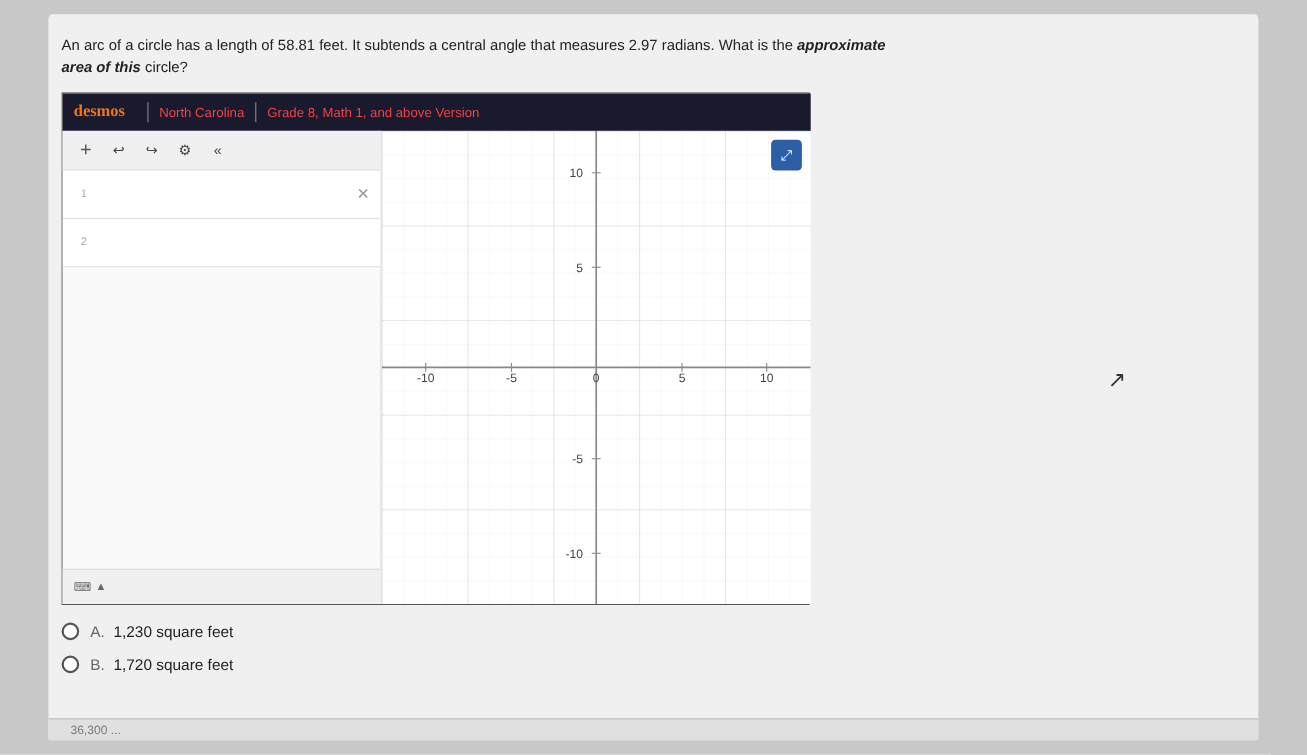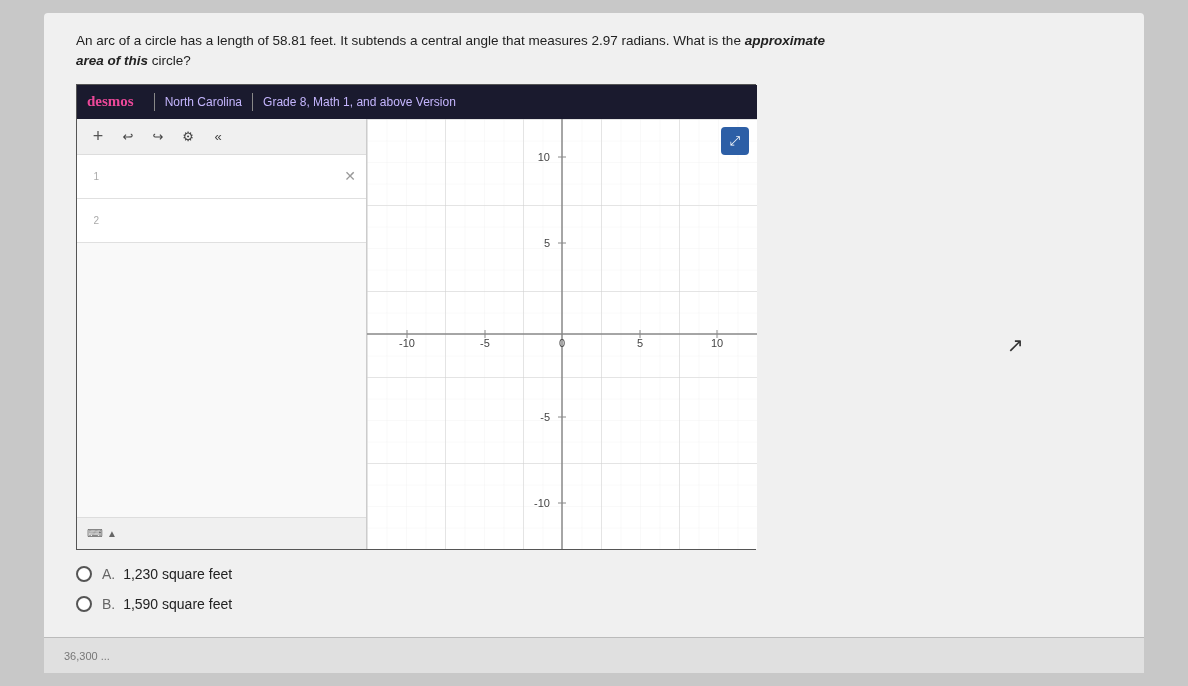--- a/index.html
+++ b/index.html
@@ -11,21 +11,21 @@
       overflow: hidden;
       display: flex;
       align-items: center;
       justify-content: center;
     }
     .page-container {
       background: #f0f0f0;
       width: 1100px;
       height: 660px;
       border-radius: 4px;
-      padding: 18px 32px;
+      padding: 18px 12px;
       position: relative;
     }
     .question-text {
       font-size: 13.5px;
       color: #222;
       line-height: 1.5;
       margin-bottom: 12px;
       max-width: 780px;
     }
     .question-text em {
@@ -45,33 +45,33 @@
       align-items: center;
       gap: 0;
       width: 680px;
       height: 34px;
       padding: 0 10px;
       flex-shrink: 0;
     }
     .desmos-logo {
       font-size: 15px;
       font-weight: bold;
-      color: #ec4899;
+      color: #f97316;
       font-family: serif;
       margin-right: 10px;
     }
     .header-divider {
       width: 1px;
       height: 18px;
       background: #888;
       margin: 0 10px;
     }
     .header-label {
       font-size: 12px;
-      color: #c4b5fd;
+      color: #ef4444;
     }
     .desmos-body {
       display: flex;
       width: 680px;
       height: 430px;
     }
     .left-panel {
       width: 290px;
       background: #f9f9f9;
       border-right: 1px solid #ccc;
@@ -210,21 +210,21 @@
       top: 320px;
       font-size: 20px;
       color: #333;
       transform: scaleX(-1);
     }
     .bottom-bar {
       position: absolute;
       bottom: 0;
       left: 0;
       right: 0;
-      height: 36px;
+      height: 20px;
       background: #e0e0e0;
       border-top: 1px solid #bbb;
       display: flex;
       align-items: center;
       padding: 0 20px;
       font-size: 11px;
       color: #777;
     }
   </style>
 </head>
@@ -333,21 +333,21 @@
   <div class="answer-choices">
     <div class="answer-choice">
       <div class="radio-circle"></div>
       <span class="choice-text">
         <span class="choice-letter">A.&nbsp;</span><span>1,230 square feet</span>
       </span>
     </div>
     <div class="answer-choice">
       <div class="radio-circle"></div>
       <span class="choice-text">
-        <span class="choice-letter">B.&nbsp;</span><span>1,590 square feet</span>
+        <span class="choice-letter">B.&nbsp;</span><span>1,720 square feet</span>
       </span>
     </div>
   </div>
 
   <div class="cursor-arrow">↖</div>
 
   <div class="bottom-bar">
     <span>36,300 ...</span>
   </div>
 

